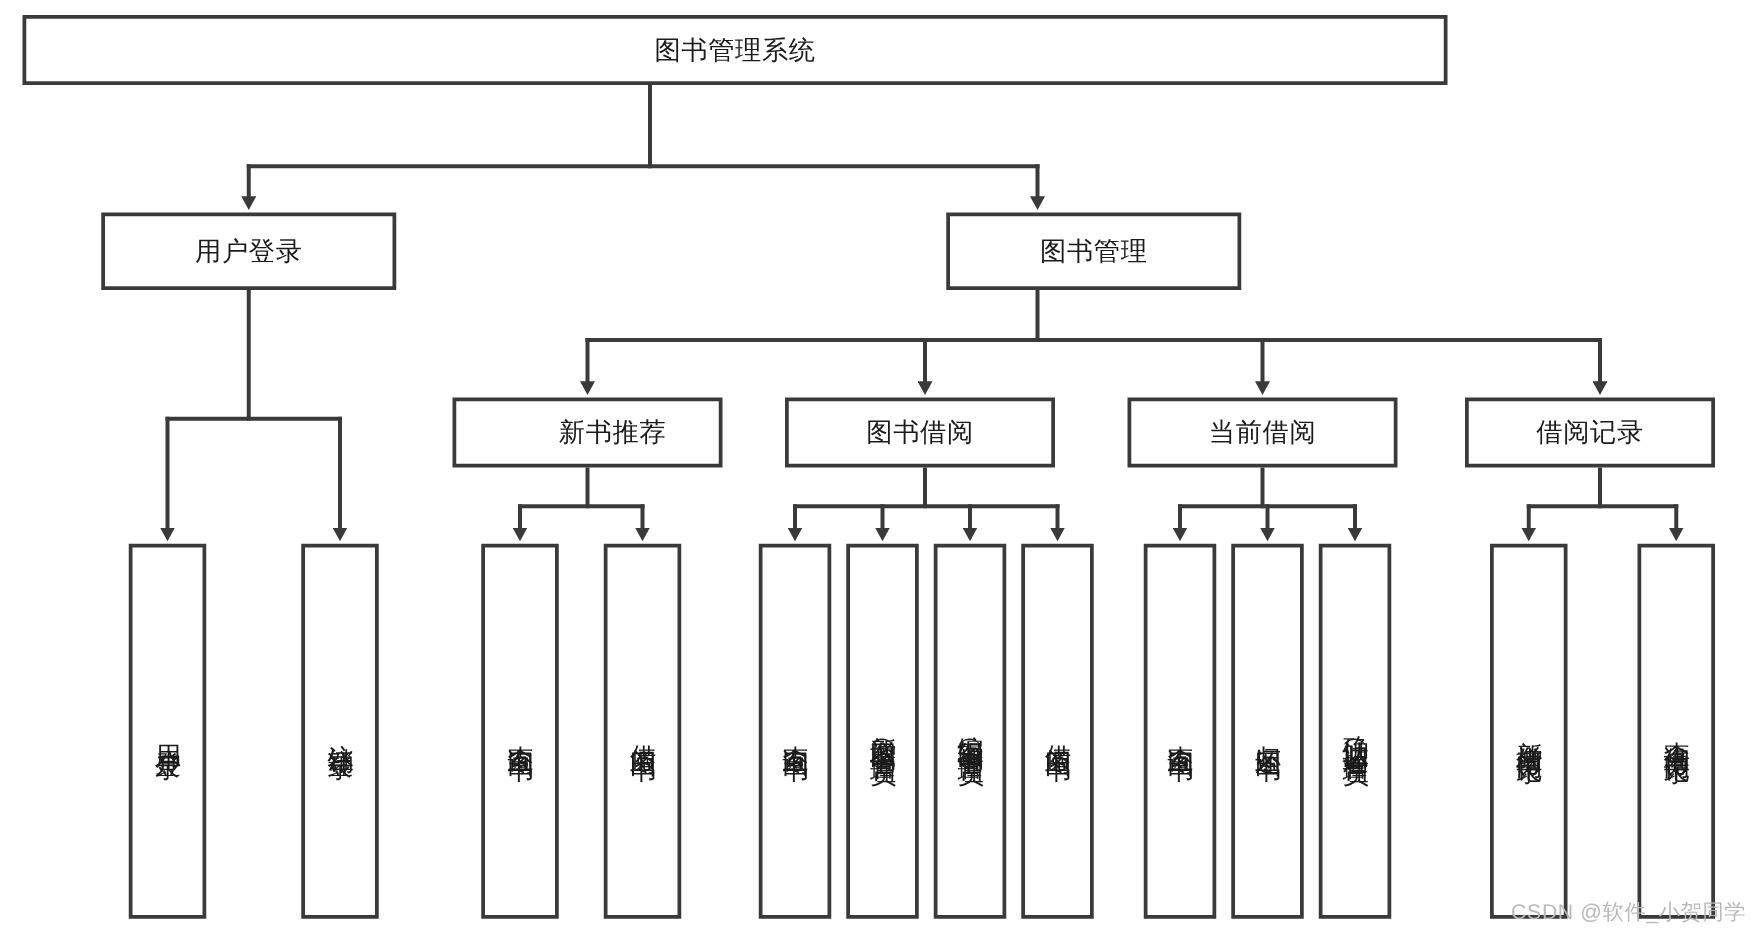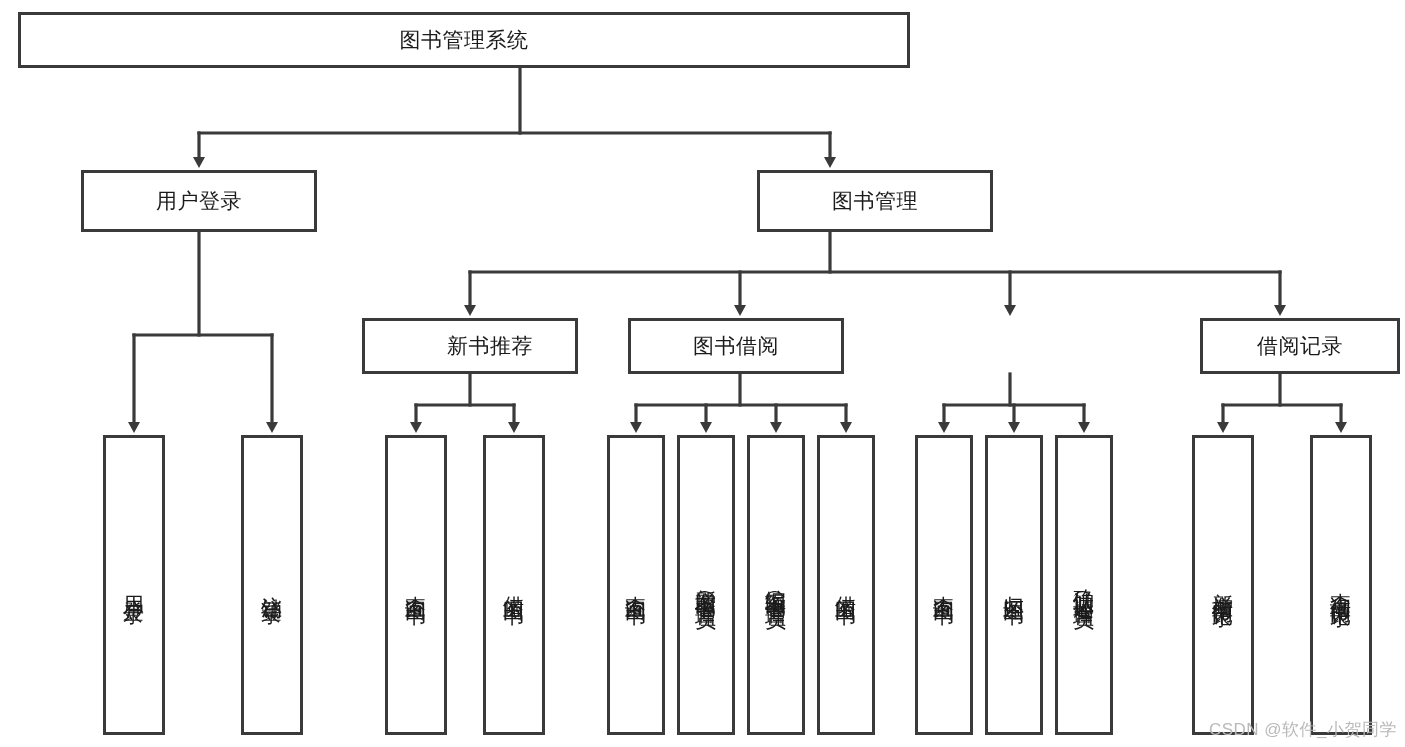--- a/index.html
+++ b/index.html
@@ -115,38 +115,41 @@
       <path d="M1084,405 L1084,423" marker-end="url(#arrow)"></path>
 
       <path d="M1280,374 L1280,405"></path>
       <path d="M1223,405 L1341,405"></path>
       <path d="M1223,405 L1223,423" marker-end="url(#arrow)"></path>
       <path d="M1341,405 L1341,423" marker-end="url(#arrow)"></path>
 
     </g>
   </svg>
 
-  <div class="node h" style="left:18px; top:12px; width:892px; height:56px;">
+  <div class="node h" style="left:18px; top:12px; width:1140px; height:56px;">
     <span class="lbl">图书管理系统</span>
   </div>
 
   <div class="node h" style="left:81px; top:170px; width:236px; height:62px;">
     <span class="lbl">用户登录</span>
   </div>
   <div class="node h" style="left:712px; top:170px; width:236px; height:62px;margin-left:45px;">
     <span class="lbl">图书管理</span>
   </div>
 
   <div class="node h" style="left:362px; top:318px; width:216px; height:56px;padding-left:40px;">
     <span class="lbl">新书推荐</span>
   </div>
   <div class="node h" style="left:628px; top:318px; width:216px; height:56px;">
     <span class="lbl">图书借阅</span>
   </div>
-  <div class="node h" style="left:1200px; top:318px; width:200px; height:56px;">
+  <div class="node h" style="left:902px; top:318px; width:216px; height:56px;">
+    <span class="lbl">当前借阅</span>
+  </div>
+  <div class="node h" style="left:1172px; top:318px; width:200px; height:56px;">
     <span class="lbl">借阅记录</span>
   </div>
 
   <div class="node v" style="left:103px; top:435px; width:62px; height:300px;">
     <span class="lbl">用户登录</span>
   </div>
   <div class="node v" style="left:241px; top:435px; width:62px; height:300px;">
     <span class="lbl">注销登录</span>
   </div>
 

